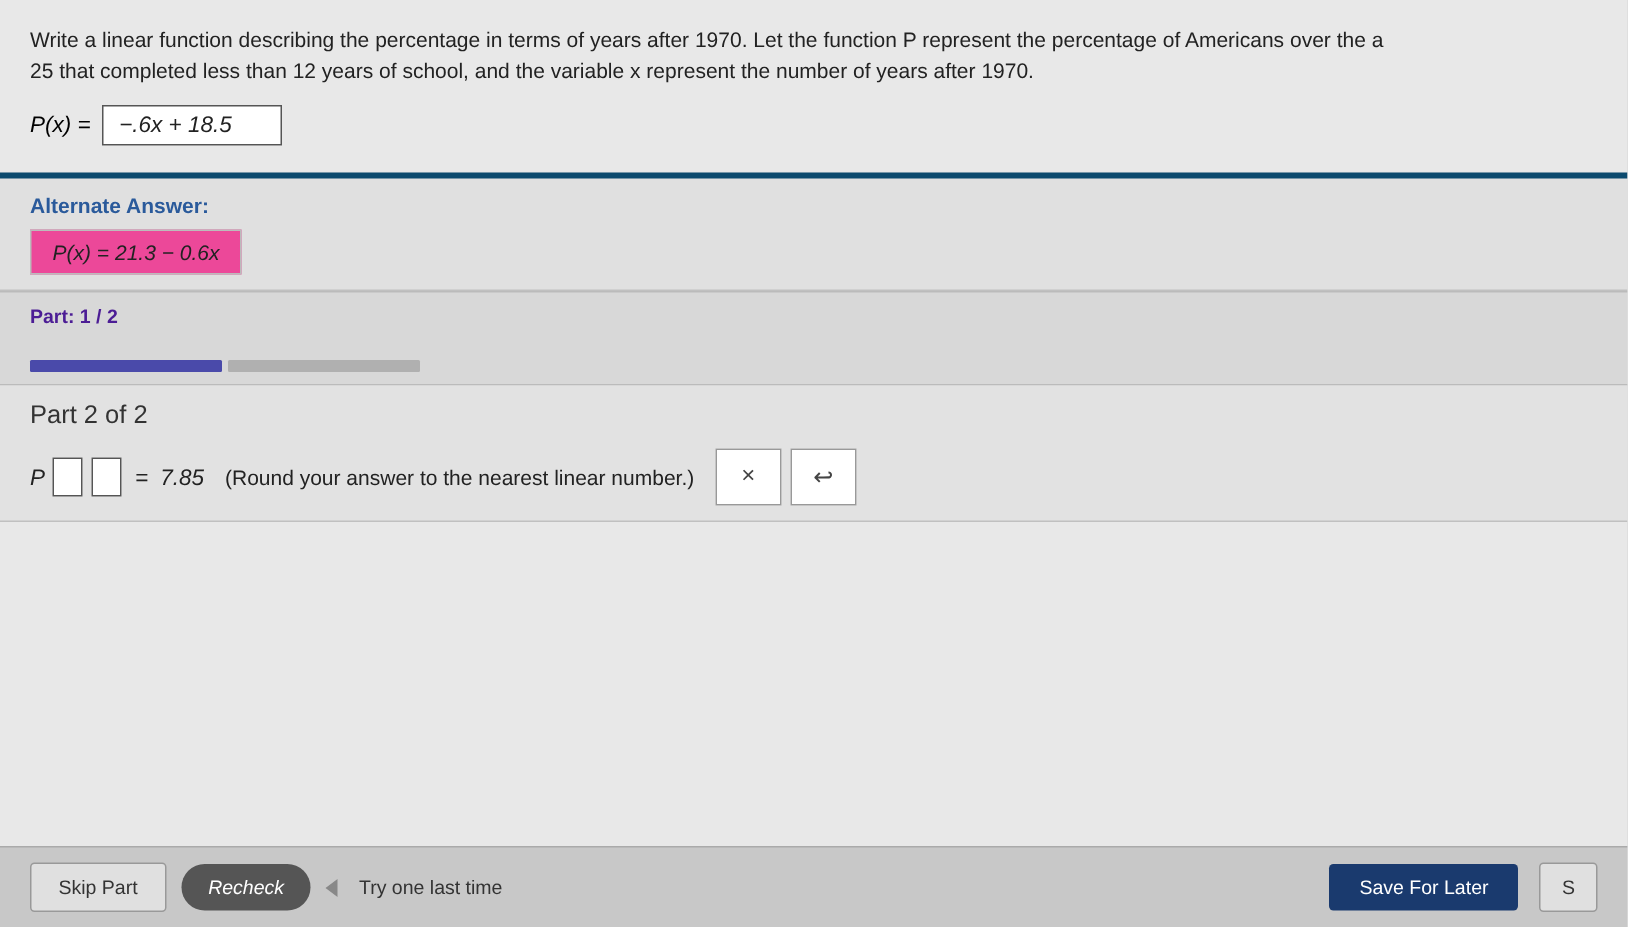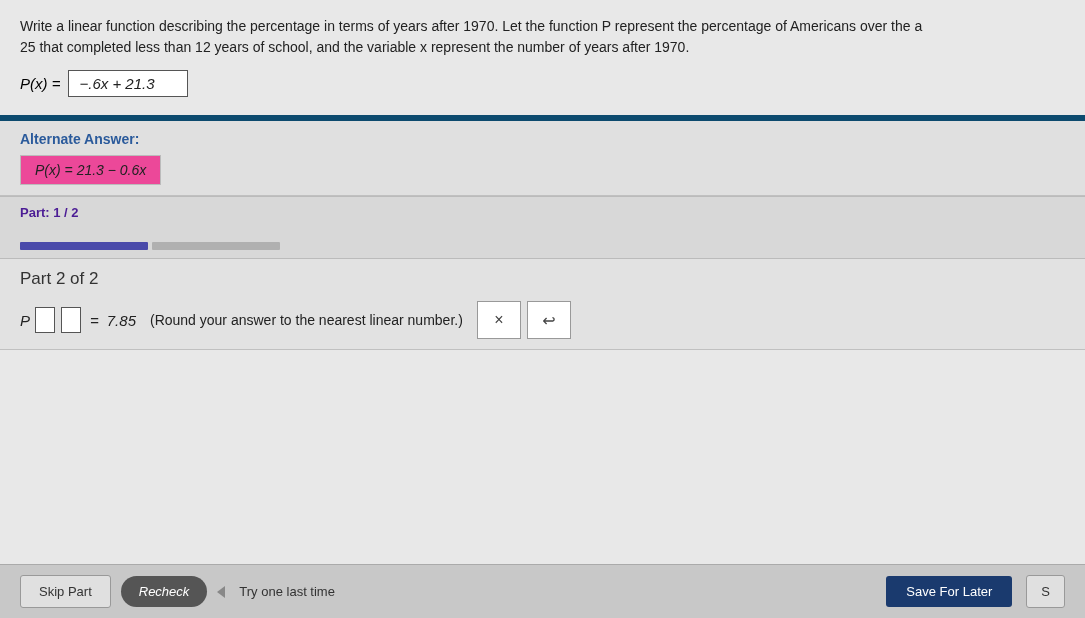--- a/index.html
+++ b/index.html
@@ -41,21 +41,21 @@
       background: #fff;
       padding: 4px 10px;
       font-size: 15px;
       min-width: 120px;
       color: #222;
       font-style: italic;
     }
 
     .alternate-section {
       background: #e0e0e0;
-      border-top: 6px solid #0c4a6e;
+      border-top: 4px solid #0c4a6e;
       border-bottom: 1px solid #c0c0c0;
       padding: 10px 20px;
       margin: 0 -20px;
     }
 
     .alternate-title {
       font-weight: bold;
       color: #2a5a9b;
       font-size: 14px;
       margin-bottom: 8px;
@@ -258,21 +258,21 @@
 <div class="main-content">
 
   <div class="problem-text">
     <div>Write a linear function describing the percentage in terms of years after 1970. Let the function P represent the percentage of Americans over the a</div>
     <div>25 that completed less than 12 years of school, and the variable x represent the number of years after 1970.</div>
   </div>
 
   <div class="answer-row">
     <span class="math-p"><i>P</i>(<i>x</i>) =</span>
     <div class="answer-input-box">
-      <span>−.6x + 21.3</span>
+      <span>−.6x + 18.5</span>
     </div>
   </div>
 
   <div class="alternate-section">
     <div class="alternate-title">Alternate Answer:</div>
     <div class="alternate-box">
       <span>
         <i>P</i>(<i>x</i>) = 21.3 − 0.6<i>x</i>
       </span>
     </div>

